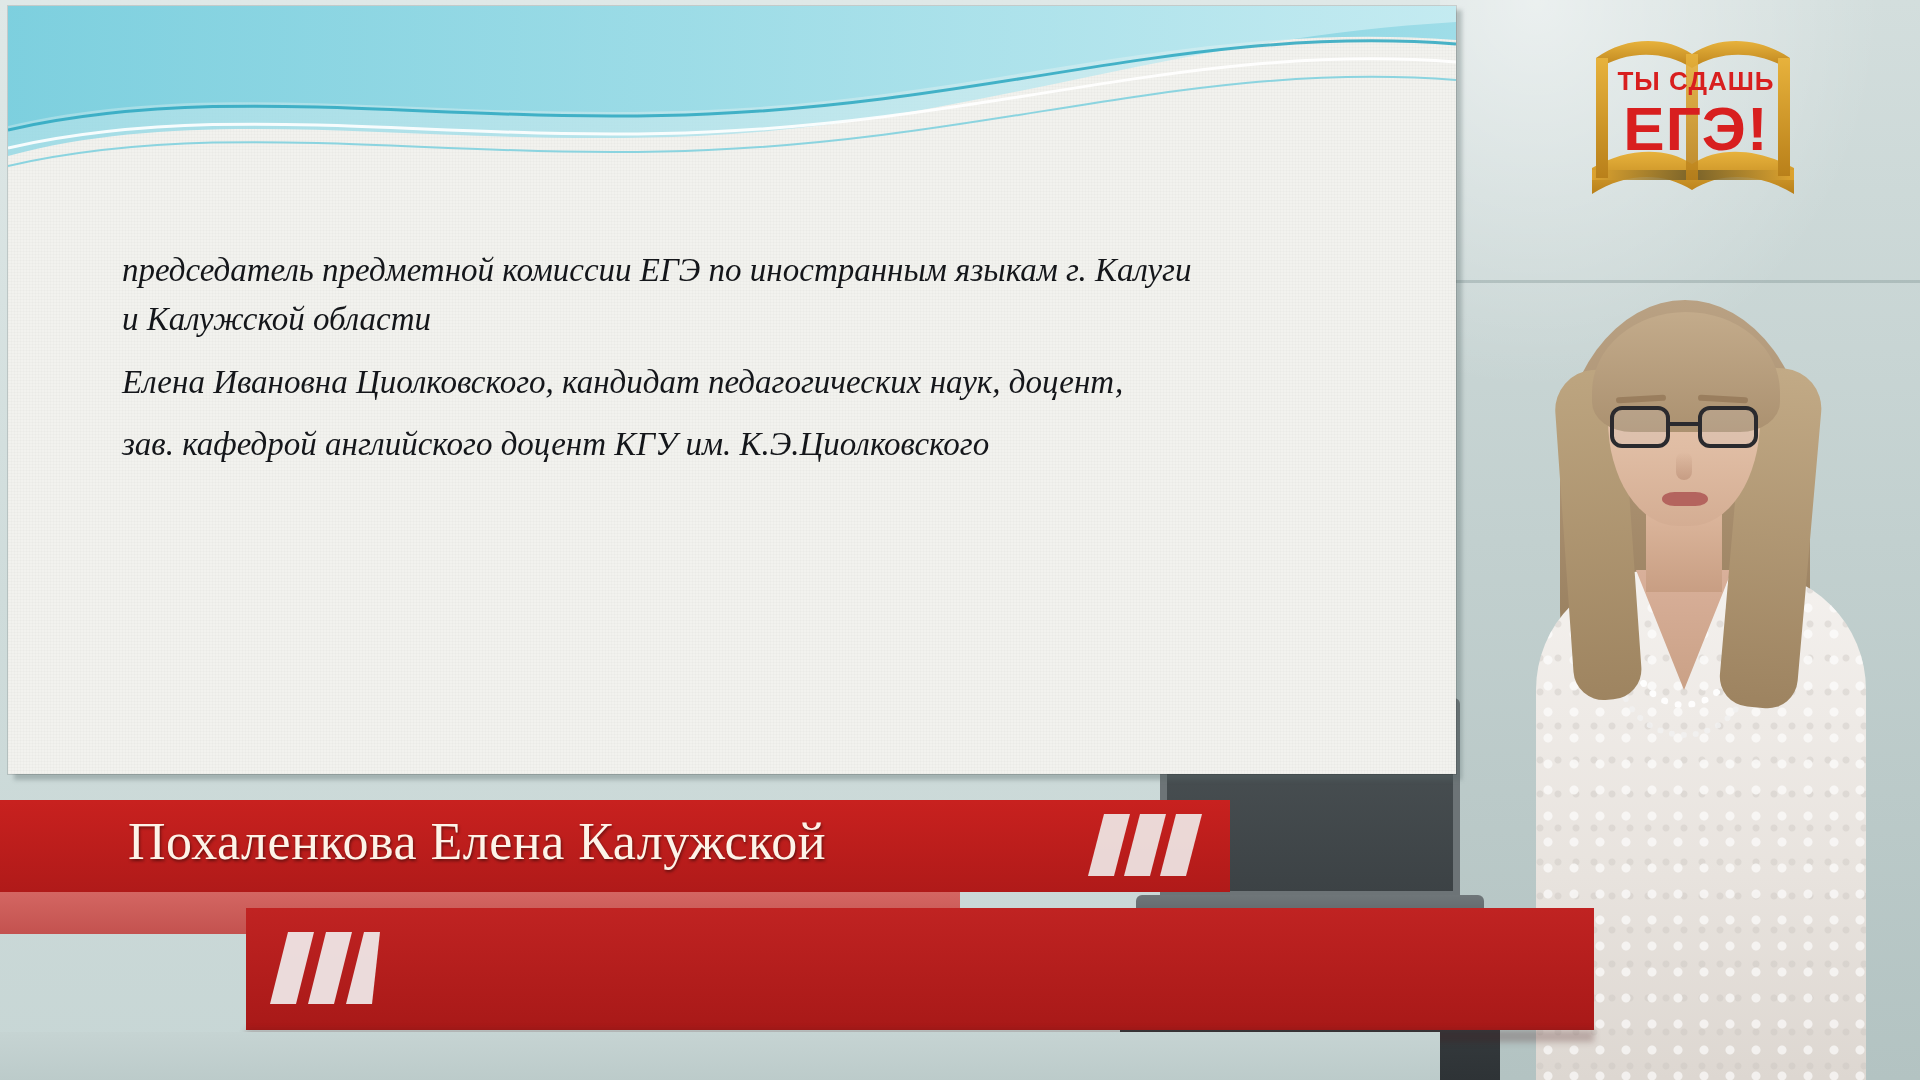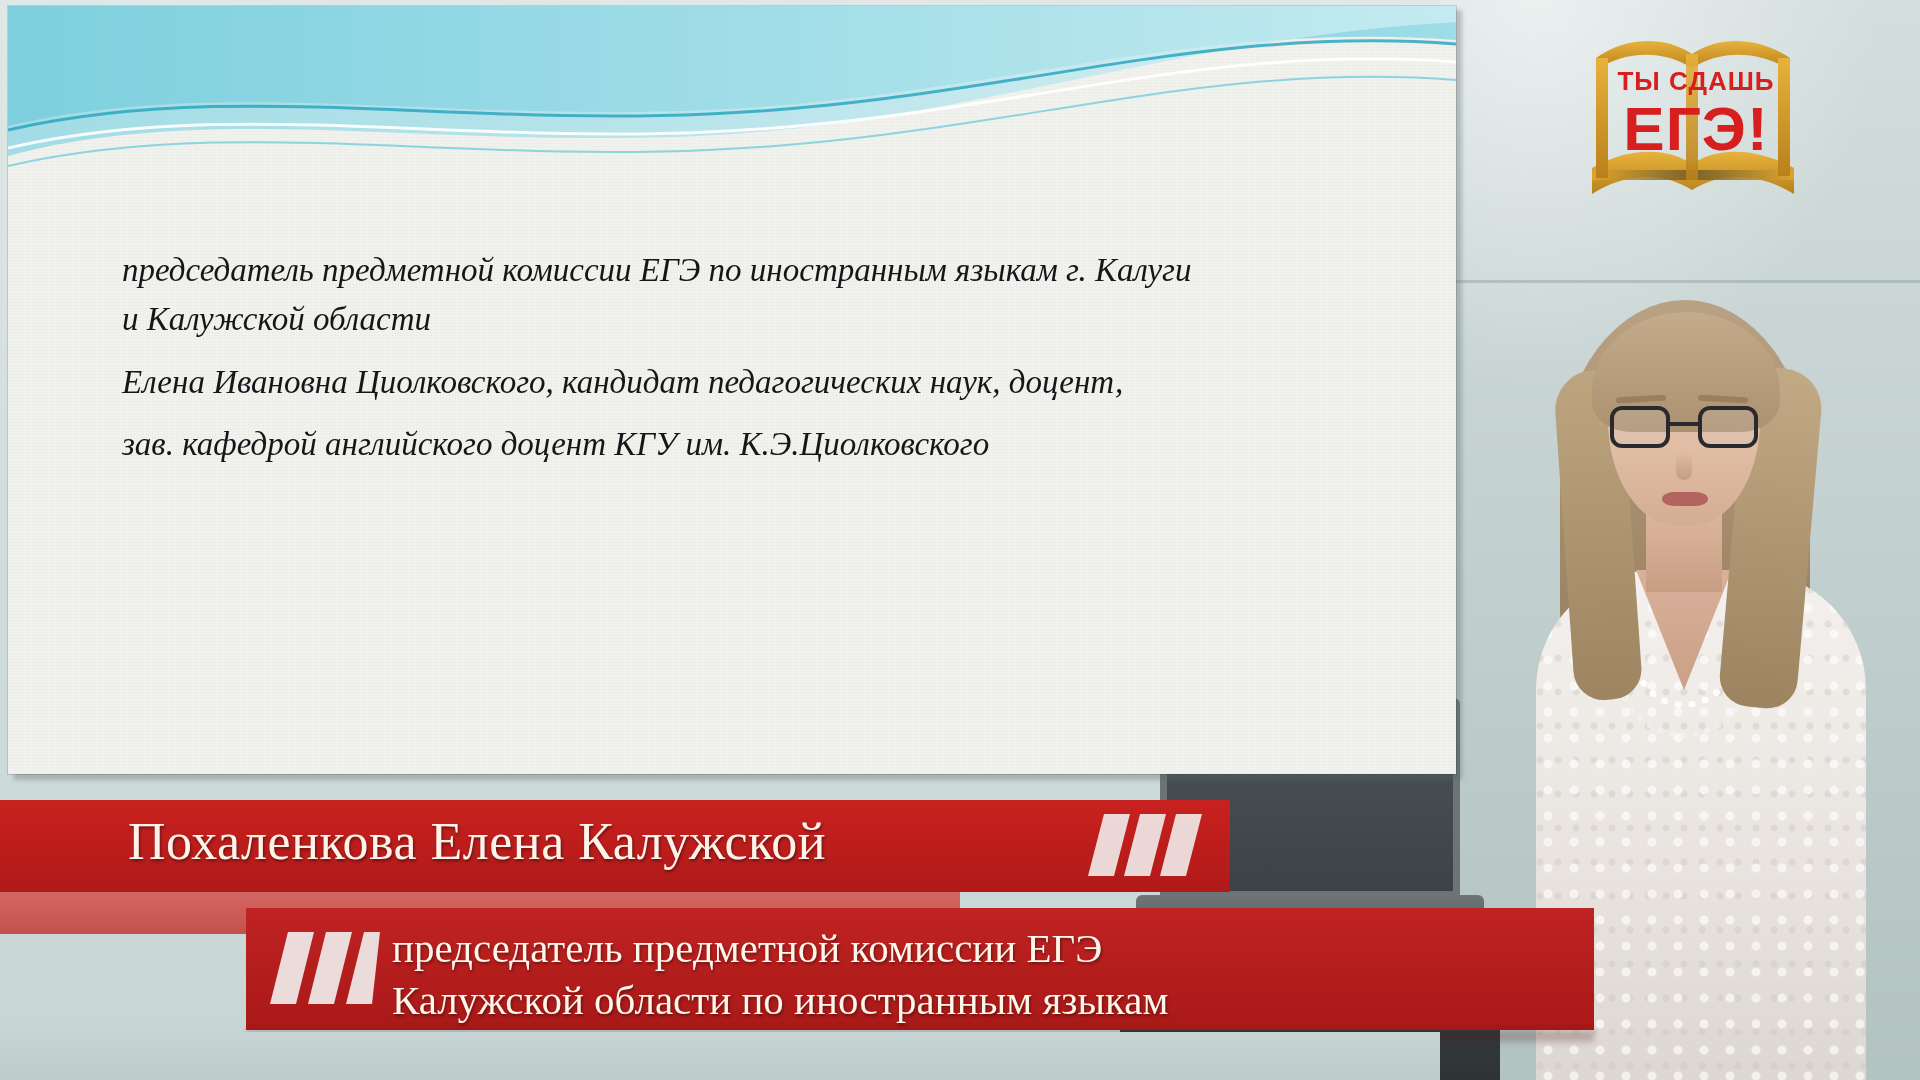--- a/index.html
+++ b/index.html
@@ -377,20 +377,16 @@
   <div class="lt-name">Похаленкова Елена Калужской</div>
   <div class="lt-name-bar-low"></div>
 
   <div class="lt-sub-bar">
     <svg class="slash-group2" viewBox="0 0 110 72">
       <polygon points="18,0 44,0 26,72 0,72" fill="#f0eceb" opacity="0.92"></polygon>
       <polygon points="56,0 82,0 64,72 38,72" fill="#f0eceb" opacity="0.92"></polygon>
       <polygon points="94,0 110,0 102,72 76,72" fill="#f0eceb" opacity="0.92"></polygon>
     </svg>
   </div>
-  <div class="lt-sub">
-    <div>председатель предметной комиссии ЕГЭ</div>
-    <div>Калужской области по иностранным языкам</div>
-  </div>
   <div class="lt-sub-shadow"></div>
   <div class="bottom-strip"></div>
 
 </div>
 
 </body></html>

